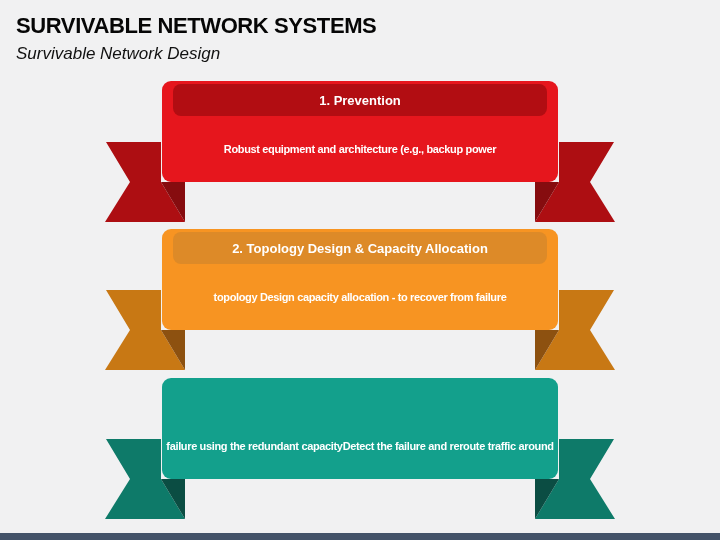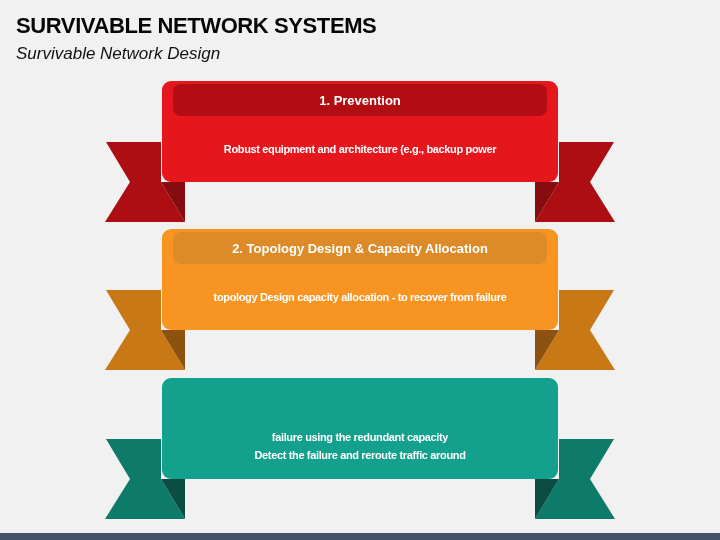--- a/index.html
+++ b/index.html
@@ -77,21 +77,21 @@
     font-weight: bold;
     white-space: nowrap;
   }
   .banner-body {
     position: absolute;
     left: 2px;
     right: 2px;
     top: 35px;
     bottom: 0;
     display: flex;
-    flex-direction: column;
+    flex-direction: row;
     align-items: center;
     justify-content: center;
     text-align: right;
   }
   .banner-body .line {
     color: #ffffff;
     font-size: 11px;
     font-weight: bold;
     letter-spacing: -0.35px;
     line-height: 18px;

